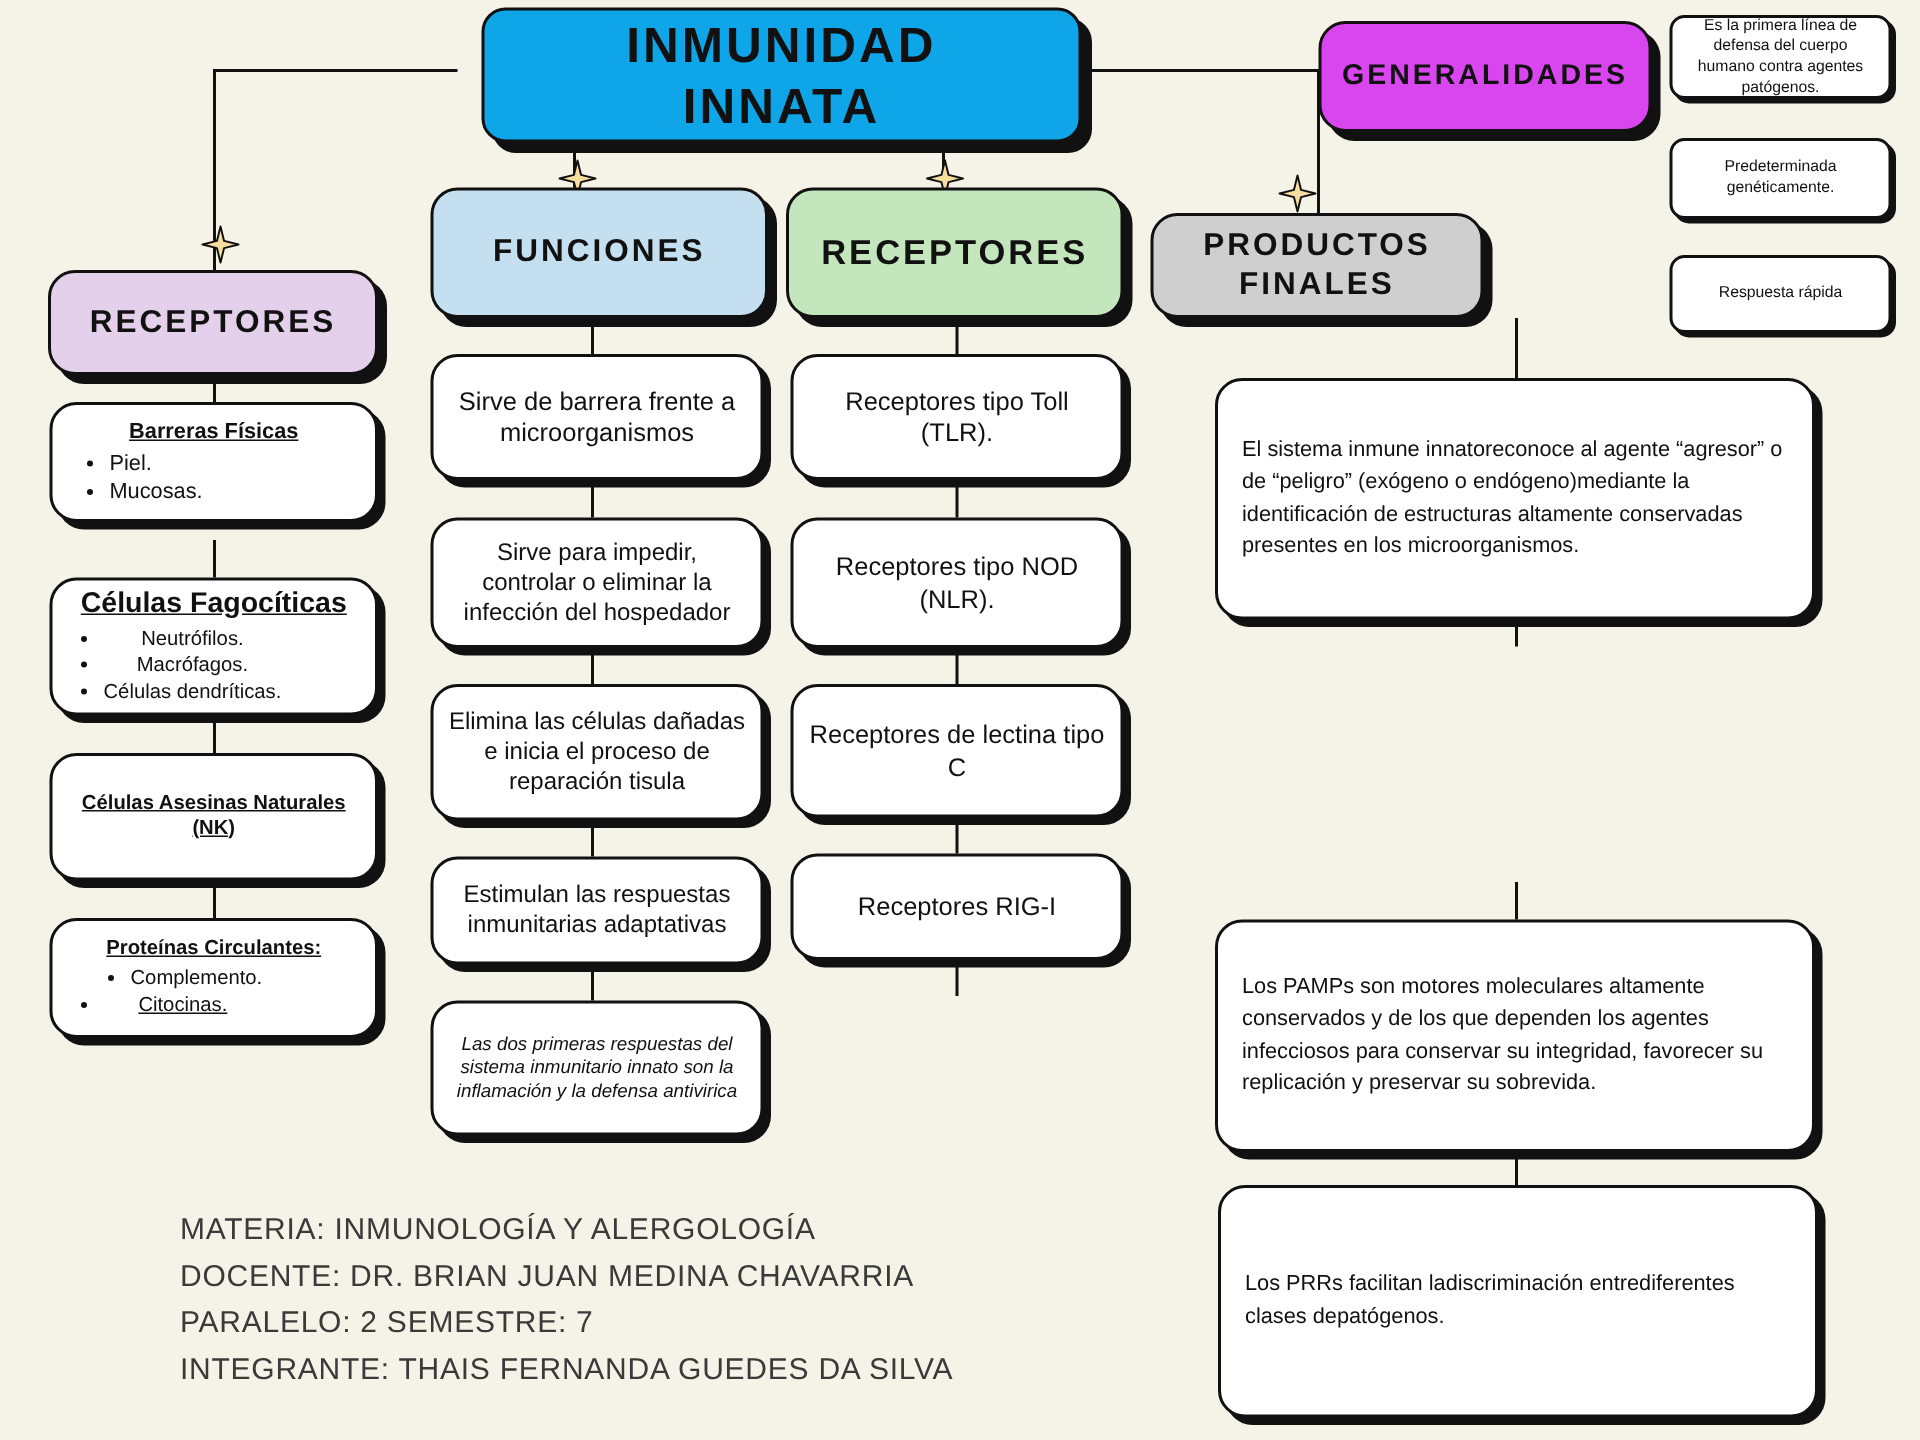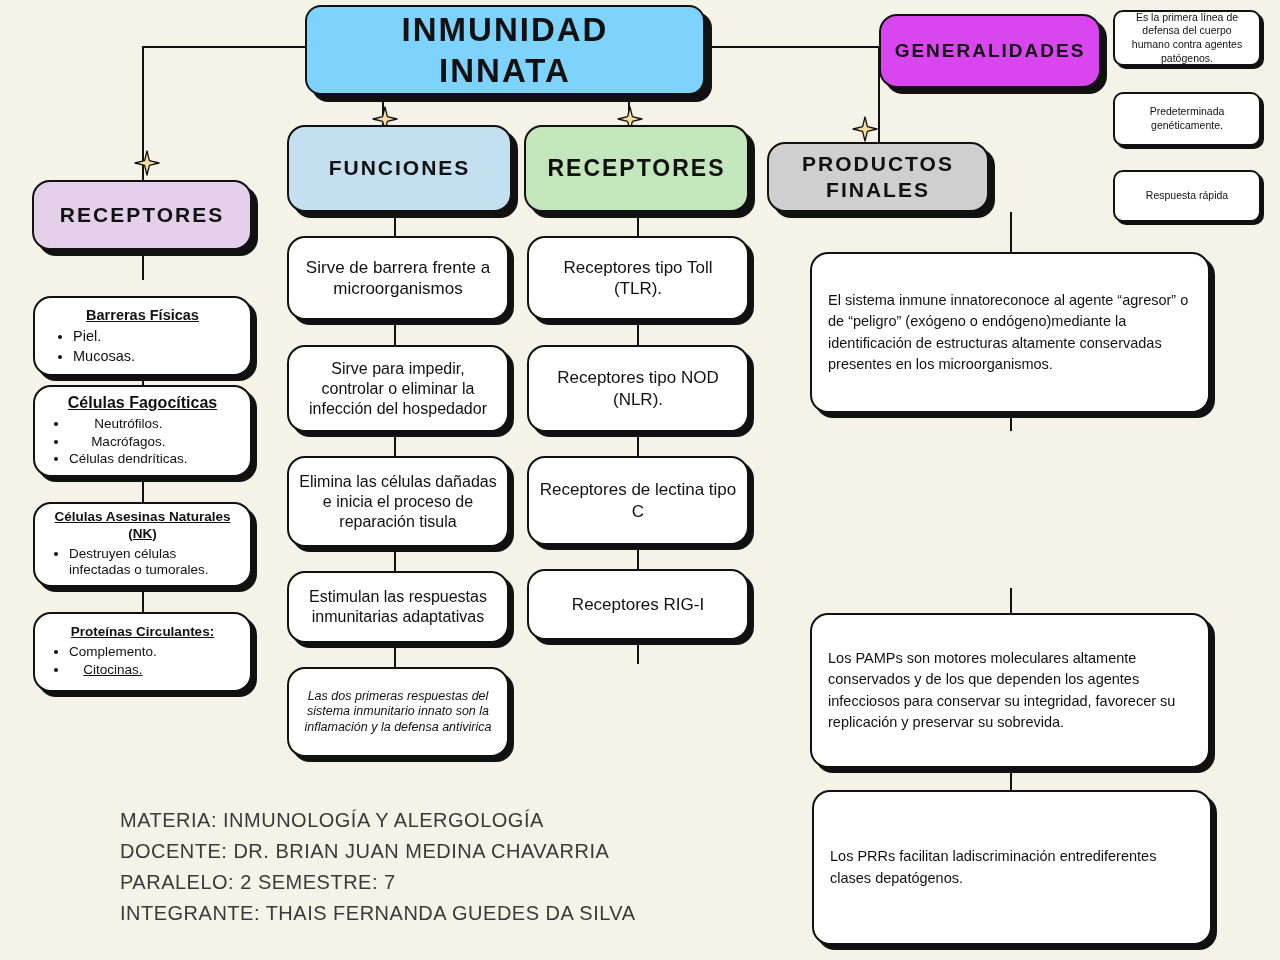--- a/index.html
+++ b/index.html
@@ -23,26 +23,27 @@
     display:flex;
     align-items:center;
     justify-content:center;
     text-align:center;
     box-shadow:5px 5px 0 #111;
     padding:8px 10px;
     line-height:1.25;
   }
   .node.soft{border-radius:18px;}
   .title{
-    background:#7dd3fc;
+    background:#0ea5e9;
     border-radius:16px;
     font-weight:700;
     letter-spacing:2px;
     font-size:33px;
     box-shadow:7px 7px 0 #111;
+    margin-left:16px;
   }
   .cat{
     font-weight:700;
     letter-spacing:2px;
     font-size:21px;
     border-radius:18px;
     box-shadow:6px 6px 0 #111;
   }
   .cat.components{background:#e5d0ec;}
   .cat.funciones{background:#c3dff0;}
@@ -167,48 +168,45 @@
 
   <div class="node cat productos" style="left:767px;top:142px;width:222px;height:70px;white-space:pre-line;">PRODUCTOS
 FINALES</div>
 
   <div class="node cat generalidades" style="left:879px;top:14px;width:222px;height:74px;font-size:19px;">GENERALIDADES</div>
 
   <div class="node gen-sub" style="left:1113px;top:10px;width:148px;height:56px;">Es la primera línea de defensa del cuerpo humano contra agentes patógenos.</div>
   <div class="node gen-sub" style="left:1113px;top:92px;width:148px;height:54px;">Predeterminada genéticamente.</div>
   <div class="node gen-sub" style="left:1113px;top:170px;width:148px;height:52px;">Respuesta rápida</div>
 
-  <div class="node soft listbox" style="left:33px;top:296px;width:219px;height:80px;">
+  <div class="node soft listbox" style="left:33px;top:268px;width:219px;height:80px;justify-content:flex-end;">
     <div class="hd">Barreras Físicas</div>
     <ul>
       <li>Piel.</li>
       <li>Mucosas.</li>
     </ul>
   </div>
 
   <div class="node soft listbox" style="left:33px;top:385px;width:219px;height:92px;font-size:13.5px;">
-    <div class="hd" style="font-size:16px;">Células Fagocíticas</div>
+    <div class="hd" style="font-size:19px;">Células Fagocíticas</div>
     <ul style="padding-left:22px;">
       <li style="text-align:center;">Neutrófilos.</li>
       <li style="text-align:center;">Macrófagos.</li>
       <li style="text-align:center;">Células dendríticas.</li>
     </ul>
   </div>
 
   <div class="node soft listbox" style="left:33px;top:502px;width:219px;height:85px;font-size:13.5px;">
     <div class="hd" style="font-size:13.5px;">Células Asesinas Naturales (NK)</div>
-    <ul style="padding-left:22px;">
-      <li>Destruyen células infectadas o tumorales.</li>
-    </ul>
   </div>
 
   <div class="node soft listbox" style="left:33px;top:612px;width:219px;height:80px;font-size:13.5px;">
     <div class="hd" style="font-size:13.5px;">Proteínas Circulantes:</div>
     <ul style="padding-left:22px;">
-      <li style="text-align:left;">Complemento.</li>
+      <li style="text-align:left;margin-left:18px;">Complemento.</li>
       <li style="text-align:center;text-decoration:underline;">Citocinas.</li>
     </ul>
   </div>
 
   <div class="node soft plain" style="left:287px;top:236px;width:222px;height:84px;">Sirve de barrera frente a microorganismos</div>
   <div class="node soft plain" style="left:287px;top:345px;width:222px;height:87px;font-size:16px;">Sirve para impedir, controlar o eliminar la infección del hospedador</div>
   <div class="node soft plain" style="left:287px;top:456px;width:222px;height:91px;font-size:16px;">Elimina las células dañadas e inicia el proceso de reparación tisula</div>
   <div class="node soft plain" style="left:287px;top:571px;width:222px;height:72px;font-size:16px;">Estimulan las respuestas inmunitarias adaptativas</div>
   <div class="node soft small" style="left:287px;top:667px;width:222px;height:90px;font-size:12.5px;">Las dos primeras respuestas del sistema inmunitario innato son la inflamación y la defensa antivirica</div>
 

